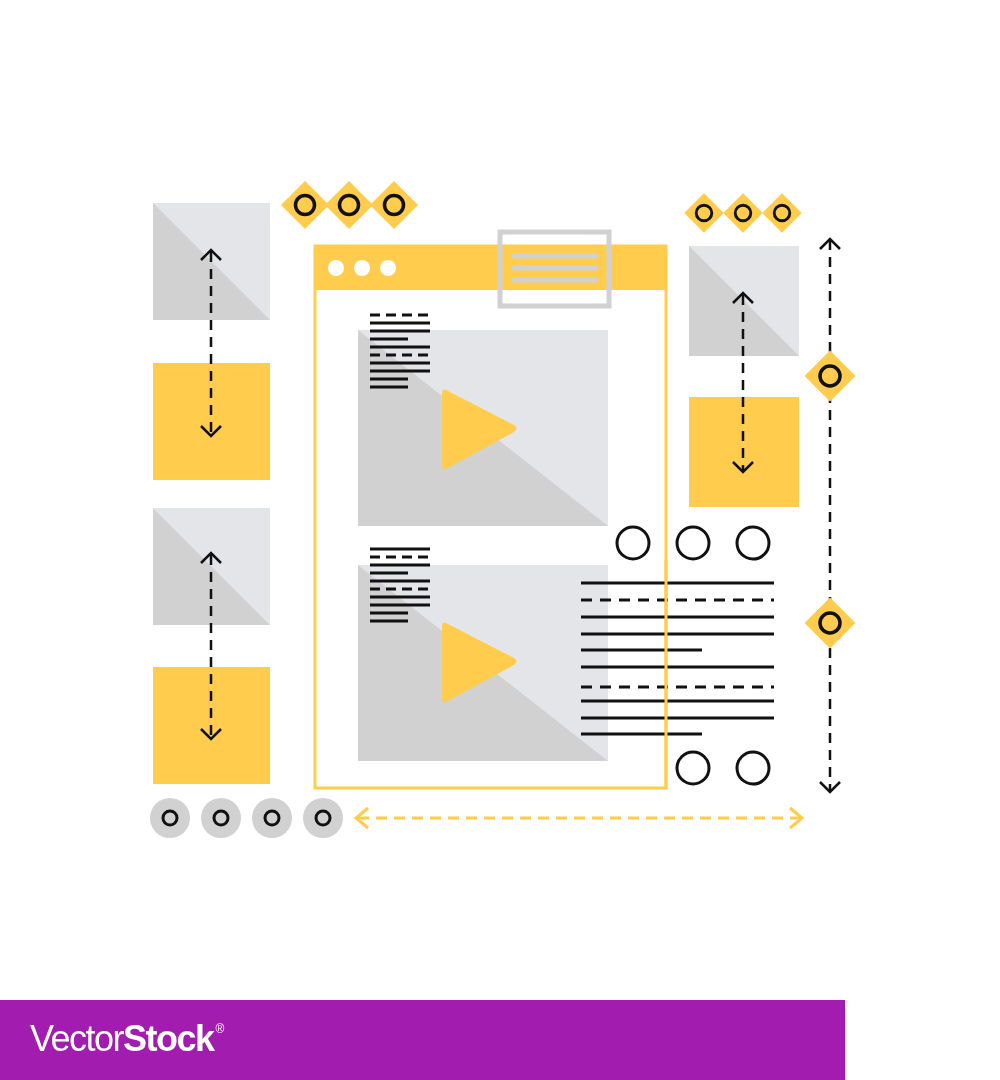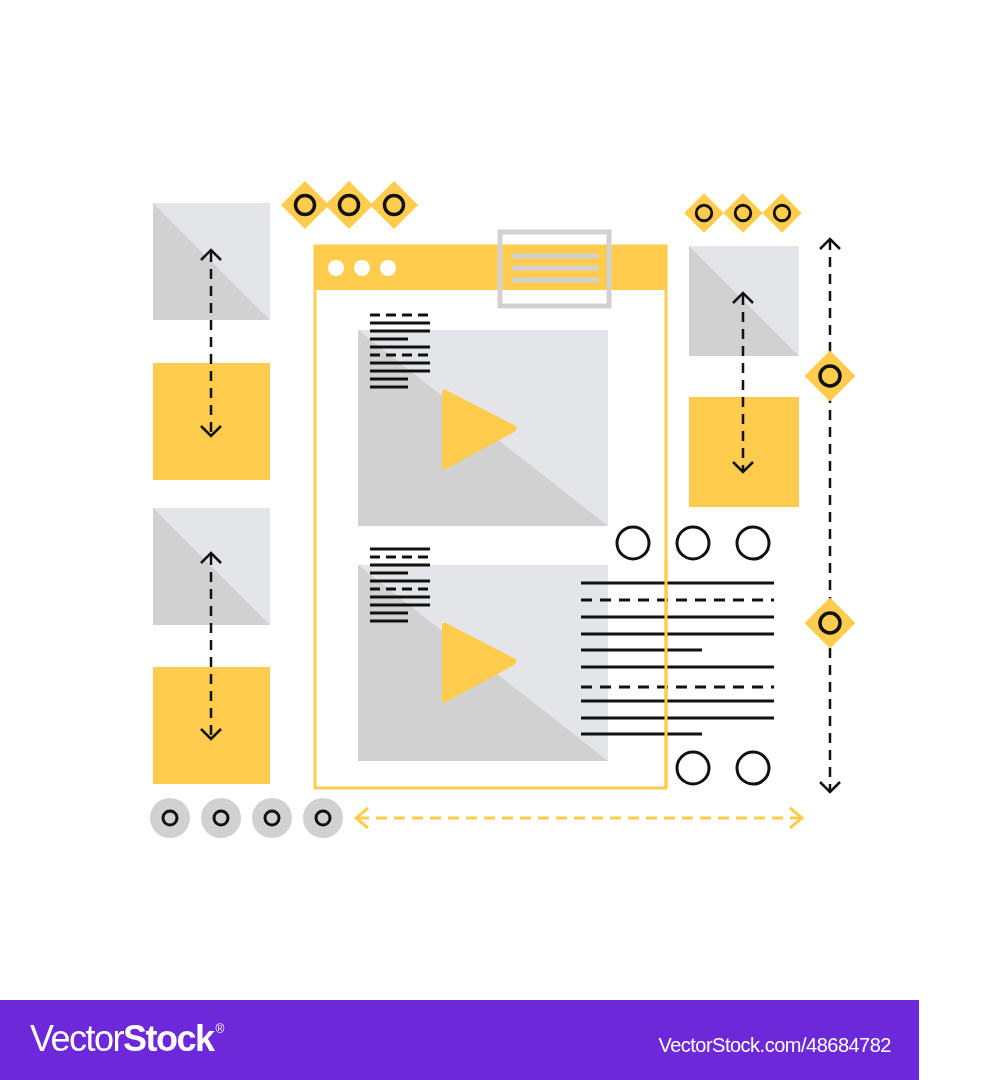--- a/index.html
+++ b/index.html
@@ -1,18 +1,18 @@
 <!DOCTYPE html>
 <html><head>
 <meta charset="utf-8">
 <style>
   html, body { margin:0; padding:0; }
   body { width:1000px; height:1080px; background:#ffffff; position:relative; overflow:hidden; font-family:"Liberation Sans", sans-serif; }
   #art { position:absolute; left:0; top:0; width:1000px; height:1000px; }
-  #footer { position:absolute; left:0; top:1000px; width:919px; height:80px; background:#6d28d9; color:#ffffff; }
+  #footer { position:absolute; left:0; top:1000px; width:845px; height:80px; background:#a21caf; color:#ffffff; }
   .logo { position:absolute; left:30px; top:18px; font-size:36px; letter-spacing:-1.5px; font-family:"Liberation Sans", sans-serif; }
   .logo .light { font-weight:300; }
   .logo .bold { font-weight:700; }
   .logo sup { font-size:12px; vertical-align:top; position:relative; top:4px; margin-left:2px; }
   .url { position:absolute; right:28px; top:34px; font-size:20px; letter-spacing:-0.5px; }
 </style>
 </head>
 <body>
 
 <svg id="art" viewBox="0 0 1000 1000" xmlns="http://www.w3.org/2000/svg">
@@ -195,14 +195,13 @@
     <line x1="358" y1="818" x2="800" y2="818" stroke-dasharray="11,7"></line>
     <polyline points="368,808 356,818 368,828"></polyline>
     <polyline points="790,808 802,818 790,828"></polyline>
   </g>
 </svg>
 
 <div id="footer">
   <div class="logo">
     <span class="light">Vector</span><span class="bold">Stock</span><sup>®</sup>
   </div>
-  <div class="url">VectorStock.com/48684782</div>
 </div>
 
 </body></html>

